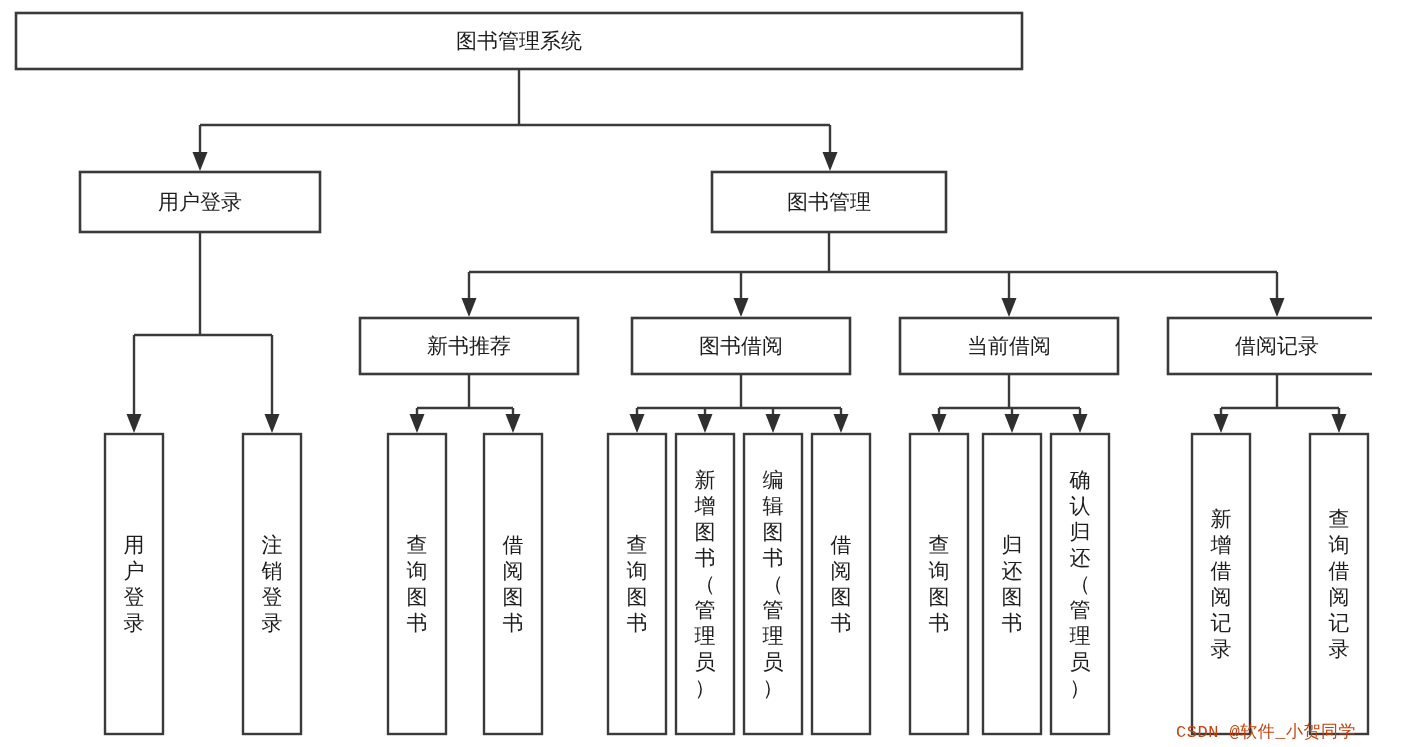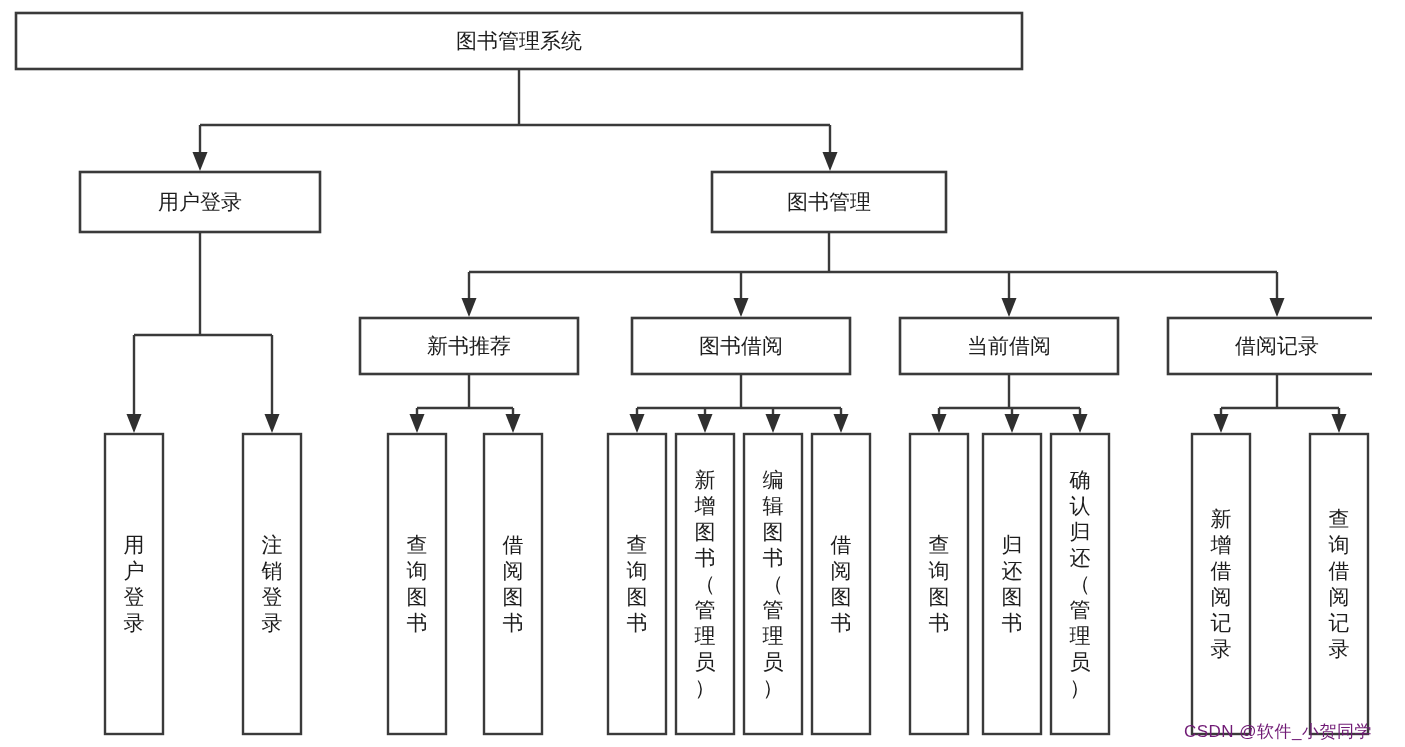--- a/index.html
+++ b/index.html
@@ -56,25 +56,25 @@
   }
   .node-label-v {
     font-family: "Liberation Sans", "DejaVu Sans", sans-serif;
     font-size: 21px;
     fill: #1d1d1d;
     text-anchor: middle;
     white-space: pre;
   }
   .watermark {
     position: absolute;
-    right: 0;
+    right: 16px;
     bottom: 4px;
-    font-family: Liberation Sans, sans-serif;
+    font-family: Liberation Mono, monospace;
     font-size: 17px;
-    color: #701a75;
+    color: #c2410c;
     letter-spacing: 0.5px;
     user-select: none;
     white-space: nowrap;
   }
 </style>
 </head>
 <body>
 
 <div id="diagram-root">
   <svg class="diagram-canvas" viewBox="0 0 1405 747">

